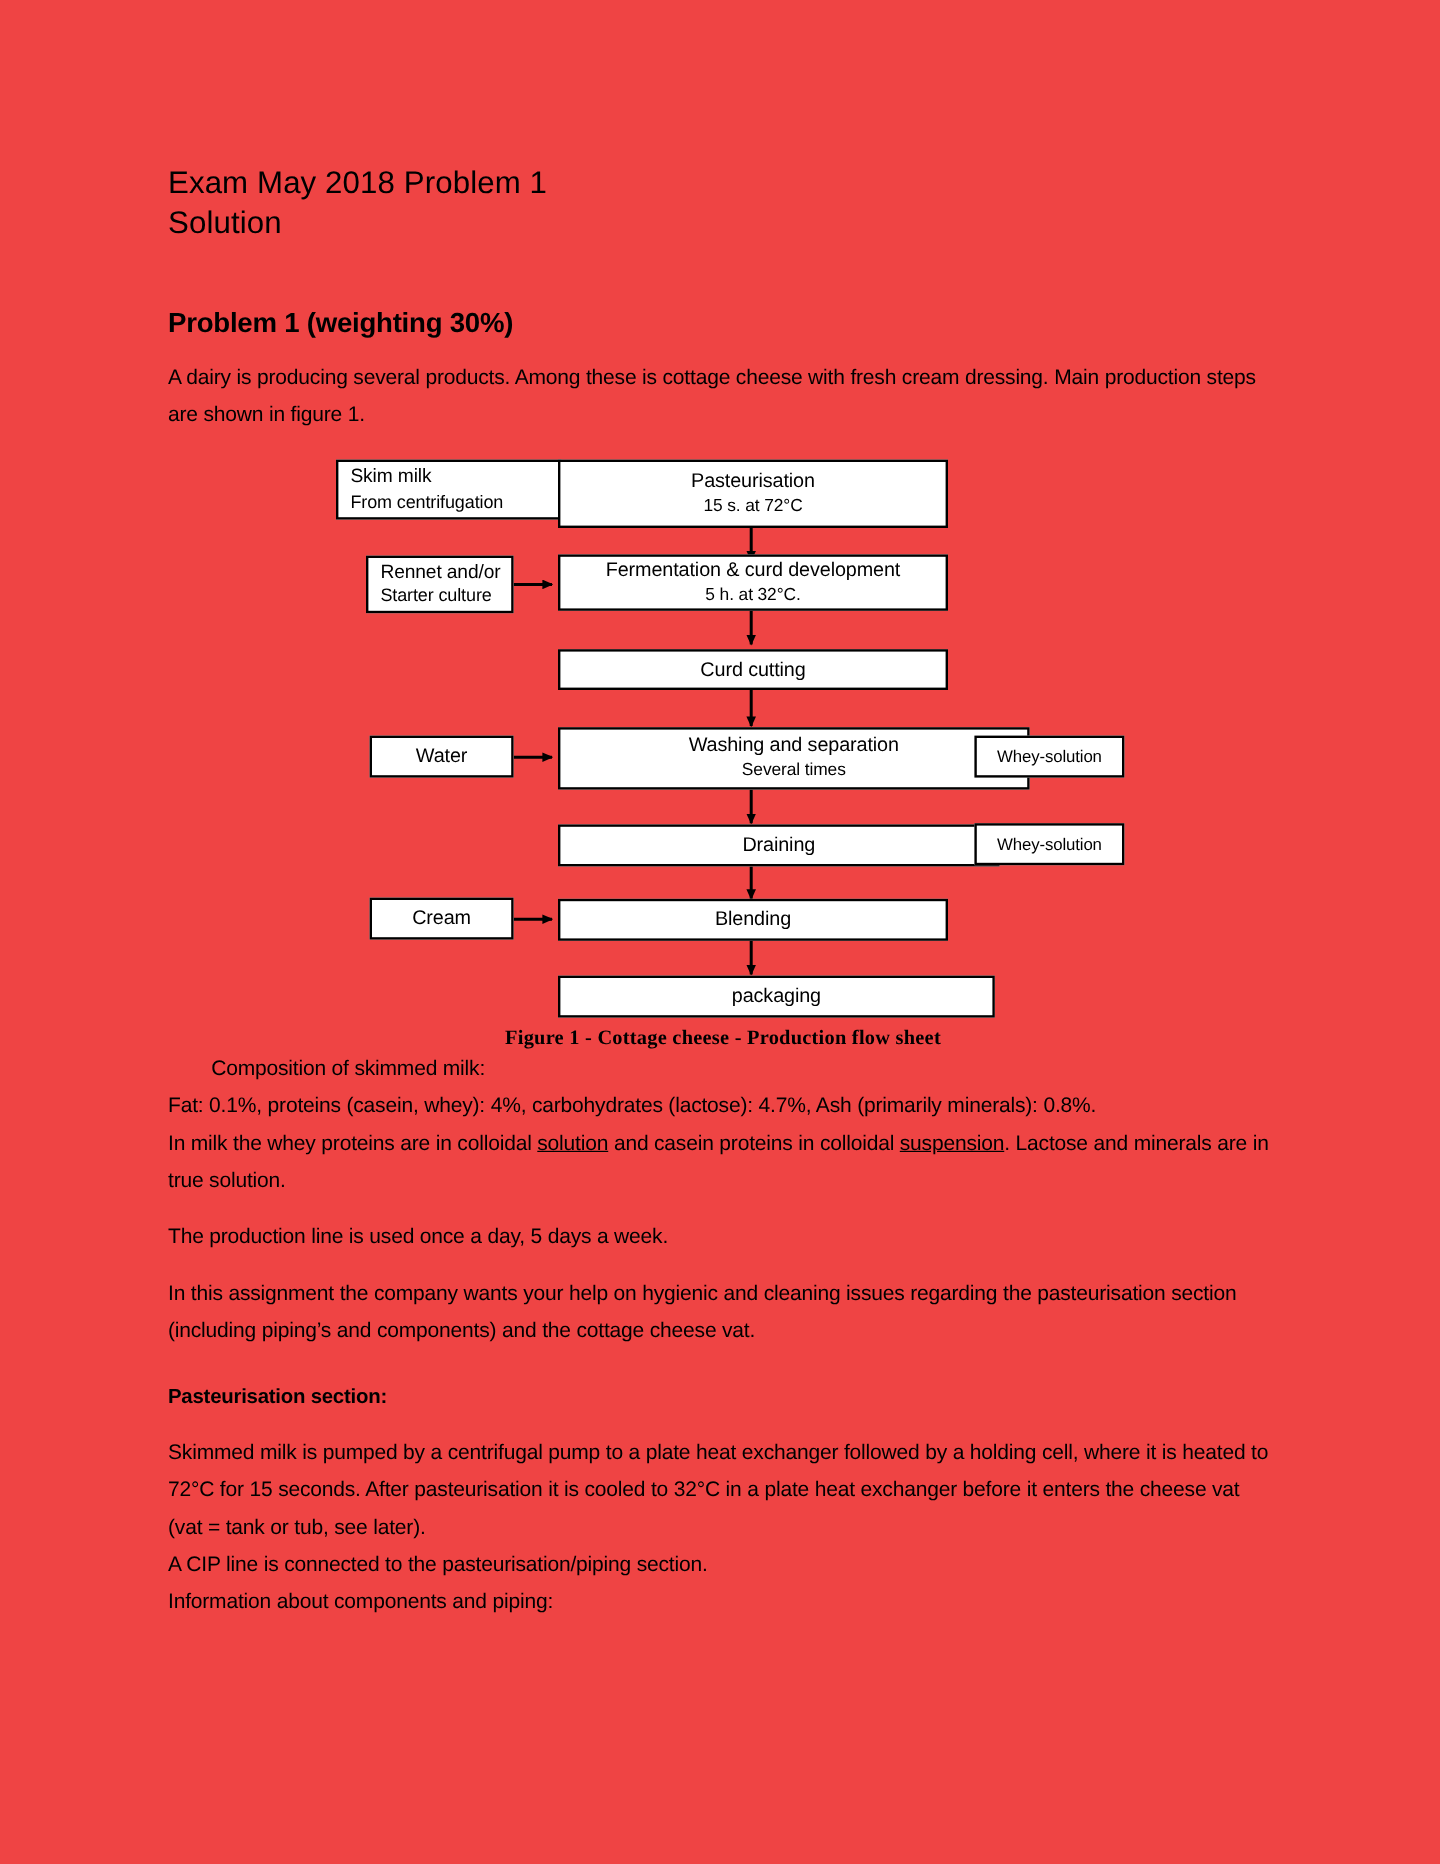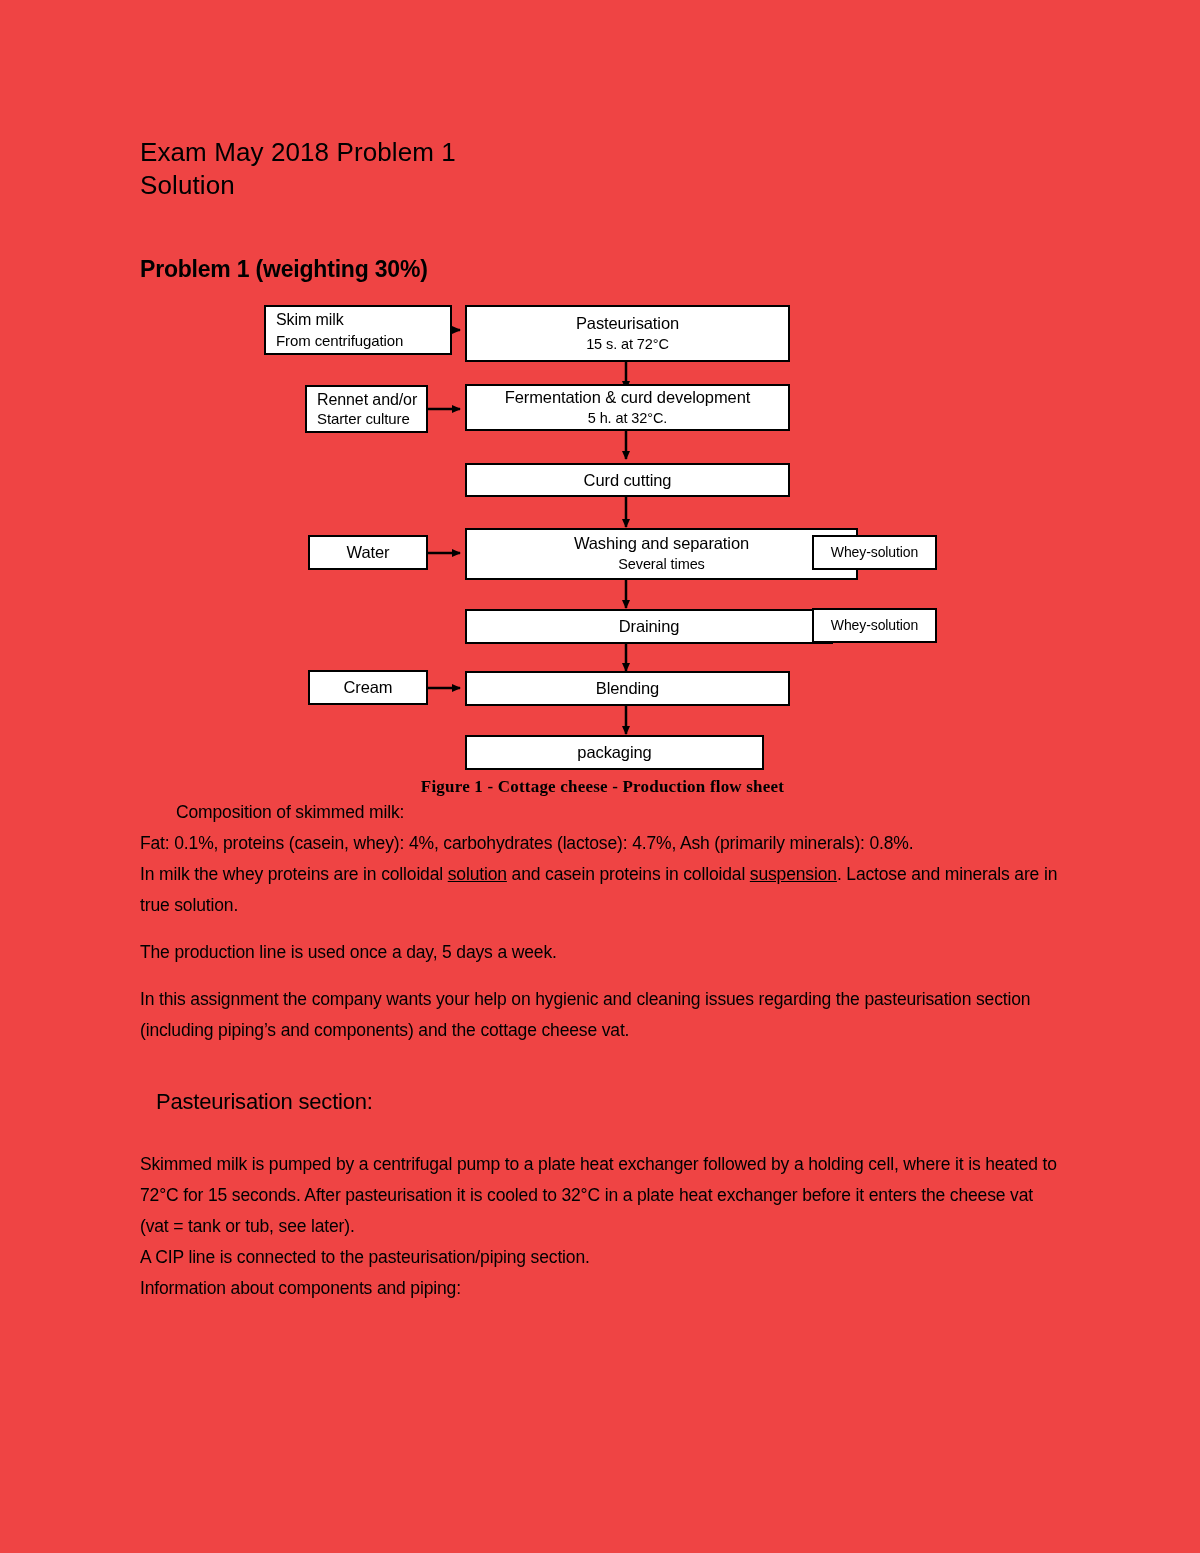--- a/index.html
+++ b/index.html
@@ -52,24 +52,24 @@
     letter-spacing: -0.15px;
   }
   p.tight { padding-top: 0; }
   .bold-lead {
     font-weight: normal;
     font-size: 17.5px;
     line-height: 31px;
     margin-left: 36px;
   }
   .sub-heading {
-    font-size: 22px;
+    font-size: 17px;
     line-height: 31px;
-    font-weight: normal;
-    margin: 16px;
+    font-weight: bold;
+    margin: 0;
     padding-top: 24px;
     letter-spacing: -0.2px;
   }
   u.underlined { text-decoration: underline; }
 
   
   .figure {
     position: relative;
     width: 925px;
     height: 500px;
@@ -132,20 +132,21 @@
 <div class="page">
   <div class="content">
 
     <h1 class="doc-title">
       <span>Exam May 2018 Problem 1</span>
       <span class="line2">Solution</span>
     </h1>
 
     <h2 class="section-heading">Problem 1 (weighting 30%)</h2>
 
+    <p class="body-text">A dairy is producing several products. Among these is cottage cheese with fresh cream dressing. Main production steps are shown in figure 1.</p>
 
     <div class="figure">
       <div class="fig-canvas">
 
         <svg class="arrows" viewBox="0 0 925 470">
           <defs>
             <marker id="ah" markerWidth="9" markerHeight="8" refX="8" refY="4" orient="auto" markerUnits="userSpaceOnUse">
               <path d="M0,0 L9,4 L0,8 Z" fill="#000"></path>
             </marker>
           </defs>
@@ -168,21 +169,21 @@
 
           <line x1="632" y1="328" x2="668" y2="328" stroke="#000" stroke-width="2.5" marker-end="url(#ah)"></line>
 
           <line x1="486" y1="347" x2="486" y2="374" stroke="#000" stroke-width="2.5" marker-end="url(#ah)"></line>
 
           <line x1="288" y1="391" x2="320" y2="391" stroke="#000" stroke-width="2.5" marker-end="url(#ah)"></line>
 
           <line x1="486" y1="409" x2="486" y2="437" stroke="#000" stroke-width="2.5" marker-end="url(#ah)"></line>
         </svg>
 
-        <div class="fbox leftalign" style="left:124px; top:8px; width:188px; height:50px;">
+        <div class="fbox leftalign" style="left:140px; top:8px; width:188px; height:50px;">
           <span class="l1">Skim milk</span>
           <span class="l2">From centrifugation</span>
         </div>
 
         <div class="fbox" style="left:325px; top:8px; width:325px; height:57px;">
           <span class="l1">Pasteurisation</span>
           <span class="l2">15 s. at 72°C</span>
         </div>
 
         <div class="fbox leftalign small" style="left:165px; top:88px; width:123px; height:48px;justify-content:center;">
@@ -221,21 +222,21 @@
         </div>
 
         <div class="fbox" style="left:168px; top:373px; width:120px; height:35px;">
           <span class="l1">Cream</span>
         </div>
 
         <div class="fbox" style="left:325px; top:374px; width:325px; height:35px;">
           <span class="l1">Blending</span>
         </div>
 
-        <div class="fbox" style="left:325px; top:438px; width:299px; height:35px;">
+        <div class="fbox" style="left:325px; top:438px; width:364px; height:35px;">
           <span class="l1">packaging</span>
         </div>
 
       </div>
 
       <div class="figcaption">Figure 1 - Cottage cheese - Production flow sheet</div>
     </div>
 
     <p class="body-text tight">
       <span class="bold-lead">Composition of skimmed milk:</span>

